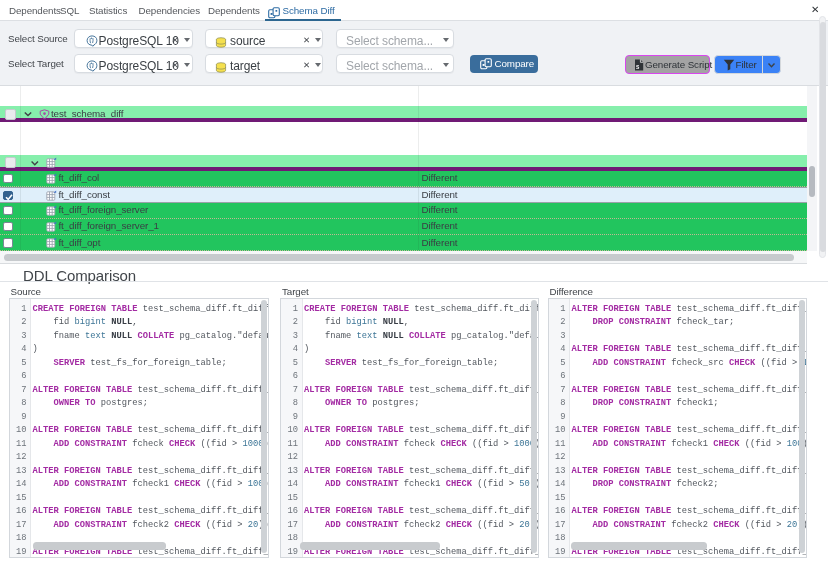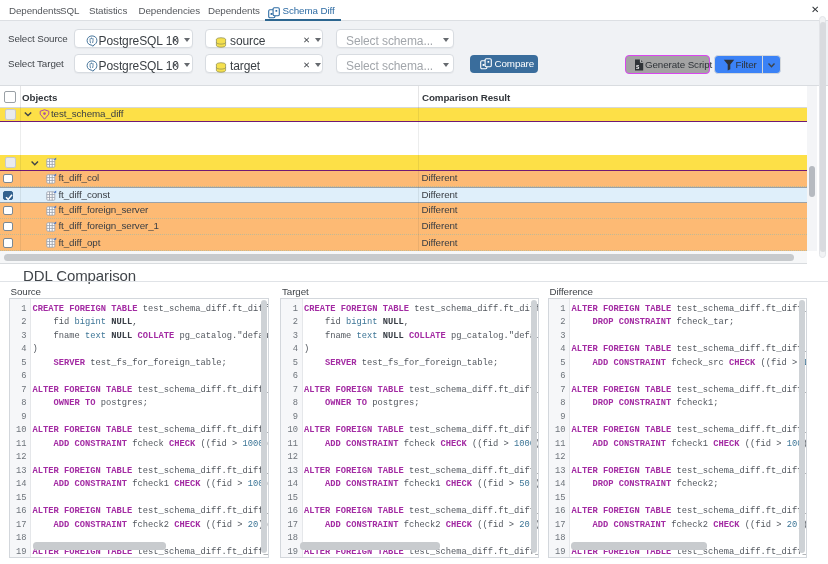--- a/index.html
+++ b/index.html
@@ -16,22 +16,22 @@
 .selbox{position:absolute;background:#fff;border:1px solid #d8dce1;border-radius:4px;height:18.5px;box-shadow:0 1px 1px rgba(0,0,0,0.04)}
 .selbox .txt{position:absolute;left:24px;top:3.6px;font-size:12px;letter-spacing:-0.1px;color:#3a3f44}
 .selbox .ph{color:#a2a6ab}
 .selbox .x{position:absolute;font-size:8.5px;color:#44484d;top:4.5px}
 .selbox .car{position:absolute;top:7.5px;width:0;height:0;border-left:3.5px solid transparent;border-right:3.5px solid transparent;border-top:4px solid #666a6f}
 .btn{position:absolute;border-radius:4px;font-size:9.8px;letter-spacing:-0.1px}
 
 #grid{position:absolute;left:0;top:86px;width:828px;height:178px}
 #ghead{position:absolute;left:0;top:0;width:806.5px;height:21.6px;background:#fff;border-bottom:1px solid #d5d8dc;z-index:5}
 #gbody{position:absolute;left:0;top:0;width:806.5px;height:165.3px;overflow:hidden}
-.rw{position:absolute;left:0;width:806.5px;height:16.1px;background:#fde047;border-bottom:1px solid #701a75;font-size:9.8px;letter-spacing:-0.1px;color:#3a3e44}
-.rw.yel{background:#fdba74;border-bottom:1px dotted #c2b994}
+.rw{position:absolute;left:0;width:806.5px;height:16.1px;background:#86efac;border-bottom:4px solid #701a75;font-size:9.8px;letter-spacing:-0.1px;color:#3a3e44}
+.rw.yel{background:#22c55e;border-bottom:1px dotted #c2b994}
 .rw.sel{background:#dfeffa;border-top:1px solid #9aa2a9;border-bottom:1px solid #9aa2a9}
 .rtx{white-space:nowrap}
 .cb{position:absolute;border-radius:2px}
 .cbg{left:4.5px;top:2.5px;width:11px;height:11px;background:#e9ebee;border:1px solid #c6cacf}
 .cbw{left:3px;top:3px;width:9.5px;height:9.5px;background:#fff;border:1px solid #7a8894}
 .cbc{background:#33628e;border-color:#33628e}
 .vline{position:absolute;top:0;width:1px;background:rgba(40,44,50,0.085)}
 
 #gvsb{position:absolute;left:807px;top:0;width:9.5px;height:165.3px;background:#f4f5f7}
 #gvthumb{position:absolute;left:2px;top:80px;width:5.5px;height:31px;background:#b6bac0;border-radius:3px}
@@ -242,27 +242,20 @@
             <line x1="3.5" y1="1.8" x2="3.5" y2="10.2" stroke="#99a1ad" stroke-width="0.85"></line>
             <line x1="6.2" y1="1.8" x2="6.2" y2="10.2" stroke="#99a1ad" stroke-width="0.85"></line>
             <path d="M7.2 2.8 L10.2 0.4 L10.2 2.8 Z" fill="#4472c4"></path>
           </svg></span>
         <span class="ab rtx" style="left:58.5px;top:1.6px">ft_diff_opt</span>
         <span class="ab rtx" style="left:421.5px;top:1.6px">Different</span>
         <span class="cb cbw"></span>
       </div>
 
  <div class="ab" style="left:0;top:165.1px;width:806.5px;height:1.9px;background:#fbe9e9"></div>
- </div>
- <div id="ghead">
-  <span class="cb" style="left:4px;top:4.5px;width:12px;height:12px;background:#fff;border:1px solid #9aa0a6"></span>
-  <span class="ab" style="left:22px;top:5.5px;font-size:9.8px;letter-spacing:-0.1px;font-weight:bold;color:#33373c">Objects</span>
-  <span class="ab" style="left:422px;top:5.5px;font-size:9.8px;letter-spacing:-0.1px;font-weight:bold;color:#33373c">Comparison Result</span>
-  <span class="ab" style="left:20px;top:0;width:1px;height:21.6px;background:rgba(40,44,50,0.12)"></span>
-  <span class="ab" style="left:418px;top:0;width:1px;height:21.6px;background:rgba(40,44,50,0.12)"></span>
  </div>
  <div class="vline" style="left:20px;top:0;height:165.3px"></div>
  <div class="vline" style="left:418px;top:0;height:165.3px"></div>
  <div id="gvsb">
       <div id="gvthumb"></div>
     </div>
  <div id="ghsb">
       <div id="ghthumb"></div>
     </div>
 </div>

